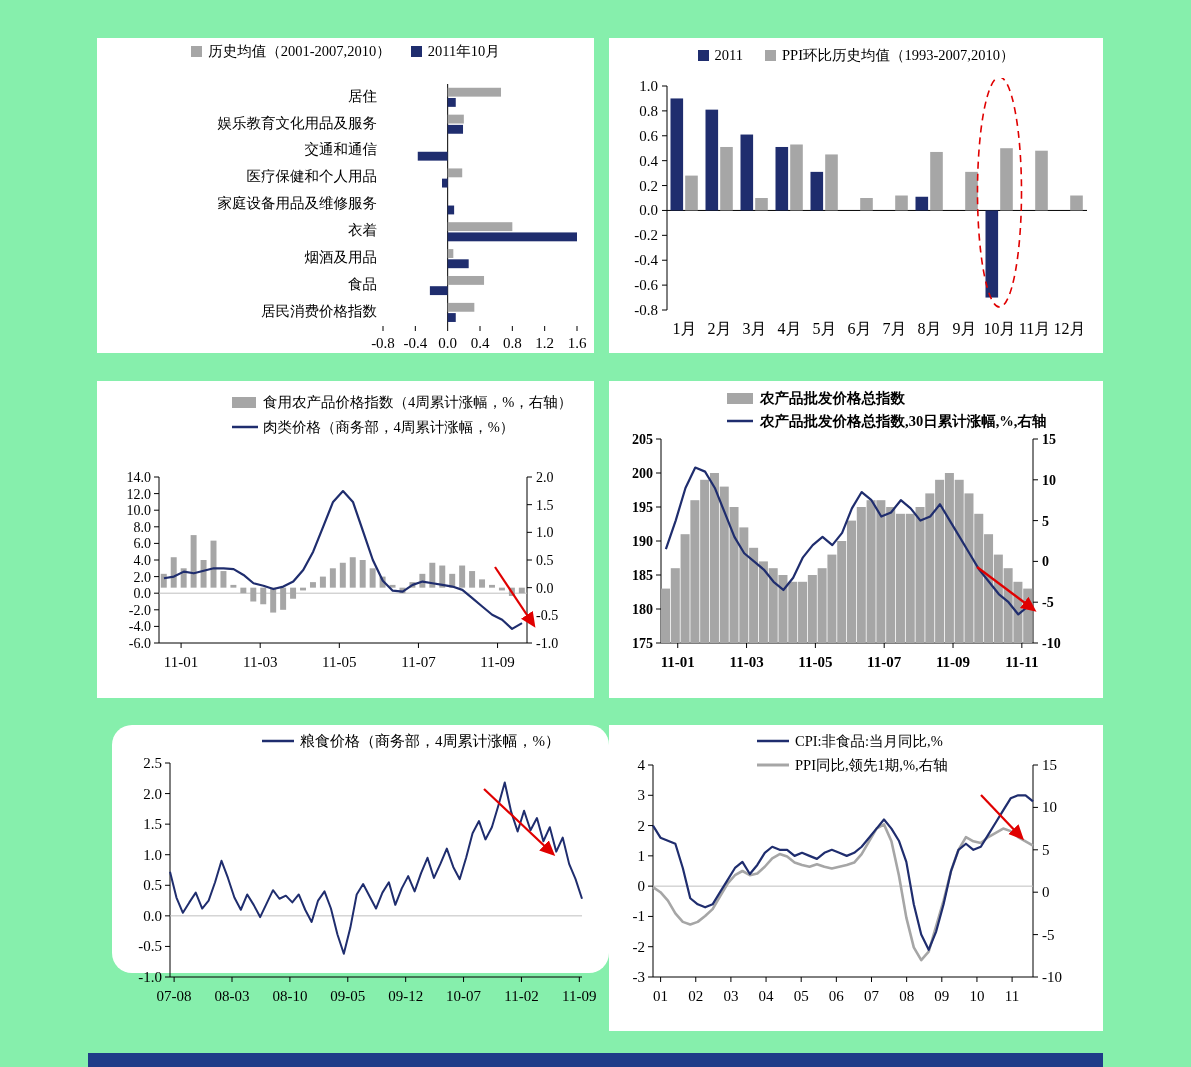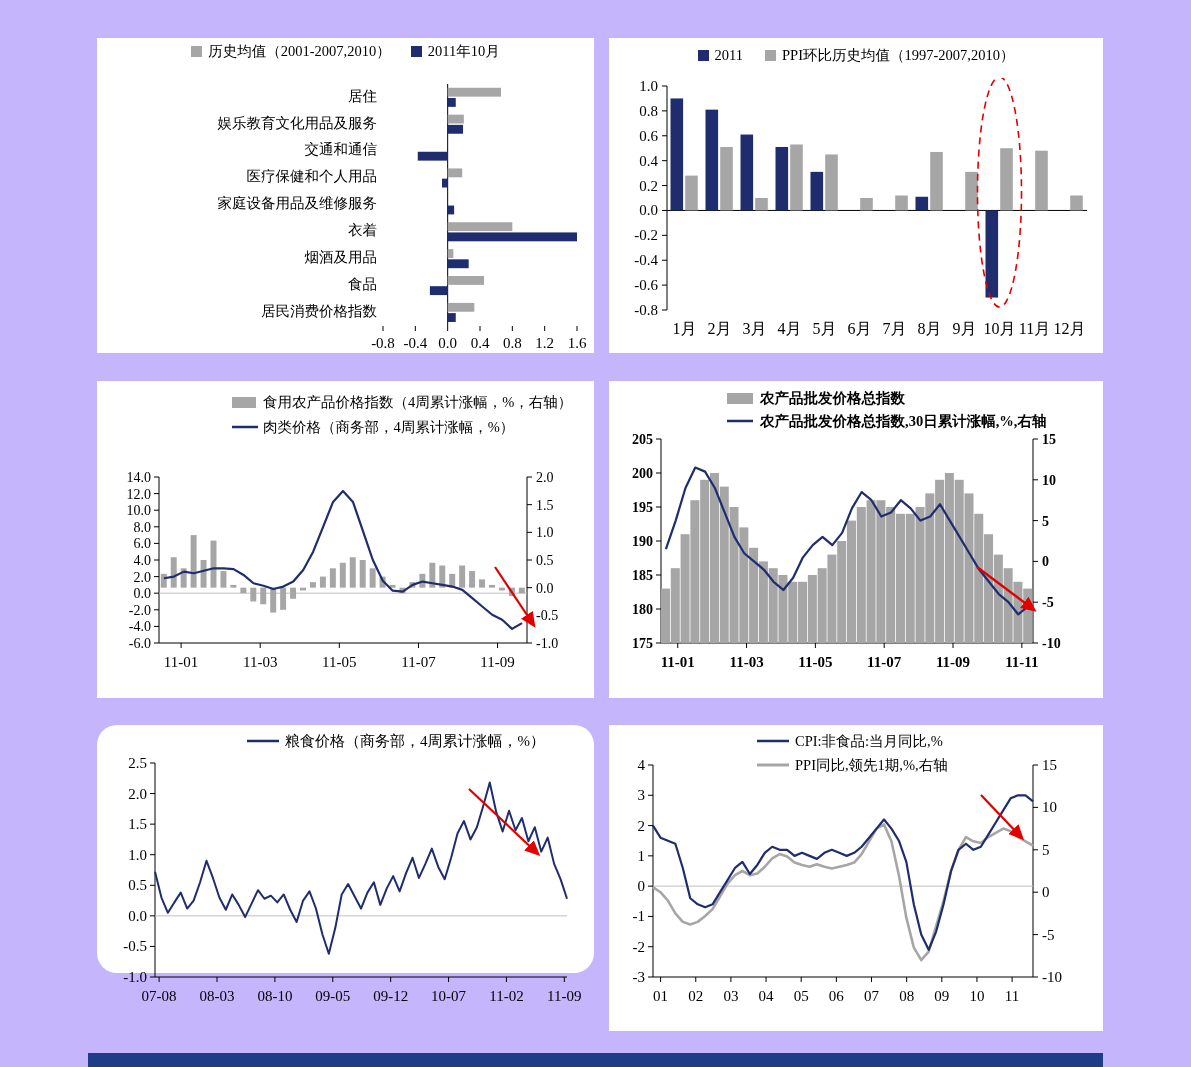--- a/index.html
+++ b/index.html
@@ -1,17 +1,17 @@
 <!DOCTYPE html>
 <html><head>
 <meta charset="utf-8">
 <style>
   html,body{margin:0;padding:0;background:#000;}
   body{width:1191px;height:1067px;font-family:"Liberation Serif",serif;color:#000;}
-  .page{position:relative;width:1191px;height:1067px;background:#c4b5fd;}
+  .page{position:relative;width:1191px;height:1067px;background:#86efac;}
   .panel{position:absolute;background:#fff;box-sizing:border-box;}
   .legend{display:flex;flex-direction:column;align-items:center;font-size:14.5px;line-height:1.35;padding-top:6px;}
   .legrow{display:flex;align-items:center;gap:6px;white-space:nowrap;}
   .swatch{display:inline-block;width:11px;height:11px;}
   svg{display:block;}
   .bottombar{position:absolute;left:88px;top:1053px;width:1015px;height:14px;background:#1f3c88;}
 </style>
 </head>
 <body>
 
@@ -71,21 +71,21 @@
         </svg>
       </div>
   </div>
 
   <div class="panel" style="left:609px;top:38px;width:494px;height:315px;">
     <div class="legend" style="padding-top:8px;">
       <div class="legrow">
         <span class="swatch" style="background:#1f2d6e;"></span>
         <span>2011</span>
         <span class="swatch" style="background:#a6a6a6;margin-left:16px;"></span>
-        <span>PPI环比历史均值（1997-2007,2010）</span>
+        <span>PPI环比历史均值（1993-2007,2010）</span>
       </div>
     </div>
     <div id="p2-plot" style="position:absolute;left:0;top:40px;width:494px;height:275px;">
         <svg width="494" height="275">
           <line x1="58" y1="8" x2="58" y2="232" stroke="#000" stroke-width="1"></line>
           <line x1="58" y1="132.44444444444446" x2="478" y2="132.44444444444446" stroke="#000" stroke-width="1"></line>
           <line x1="53" y1="8" x2="58" y2="8" stroke="#000" stroke-width="1"></line>
           <text x="49" y="13" text-anchor="end" font-family="&quot;Liberation Serif&quot;, serif" font-size="15px" fill="#000">1.0</text>
           <line x1="53" y1="32.888888888888886" x2="58" y2="32.888888888888886" stroke="#000" stroke-width="1"></line>
           <text x="49" y="37.888888888888886" text-anchor="end" font-family="&quot;Liberation Serif&quot;, serif" font-size="15px" fill="#000">0.8</text>
@@ -340,21 +340,21 @@
           <line x1="275.2" y1="262" x2="275.2" y2="267" stroke="#000"></line>
           <text x="275.2" y="286" text-anchor="middle" font-family="&quot;Liberation Serif&quot;, serif" font-size="15px" fill="#000">11-07</text>
           <line x1="344.02000000000004" y1="262" x2="344.02000000000004" y2="267" stroke="#000"></line>
           <text x="344.02000000000004" y="286" text-anchor="middle" font-family="&quot;Liberation Serif&quot;, serif" font-size="15px" fill="#000">11-09</text>
           <line x1="412.84000000000003" y1="262" x2="412.84000000000003" y2="267" stroke="#000"></line>
           <text x="412.84000000000003" y="286" text-anchor="middle" font-family="&quot;Liberation Serif&quot;, serif" font-size="15px" fill="#000">11-11</text>
         </svg>
       </div>
   </div>
 
-  <div class="panel" style="left:97px;top:725px;width:497px;height:248px;border-radius:20px;">
+  <div class="panel" style="left:112px;top:725px;width:497px;height:248px;border-radius:20px;">
     <div id="p5-plot" style="position:absolute;left:0;top:0;width:497px;height:306px;">
         <svg width="497" height="306">
           <defs>
             <marker id="ar5" markerWidth="7" markerHeight="7" refX="5" refY="3.2" orient="auto">
               <path d="M0,0 L7,3.2 L0,6.4 z" fill="#e00000"></path>
             </marker>
           </defs>
           <g>
             <line x1="150" y1="16" x2="182" y2="16" stroke="#1f2d6e" stroke-width="2.5"></line>
             <text x="188" y="21" text-anchor="start" font-family="&quot;Liberation Serif&quot;, serif" font-size="15px" fill="#000">粮食价格（商务部，4周累计涨幅，%）</text>

